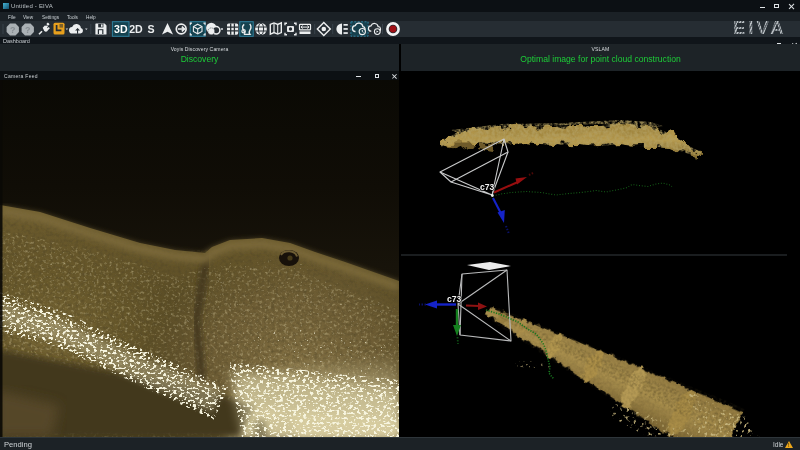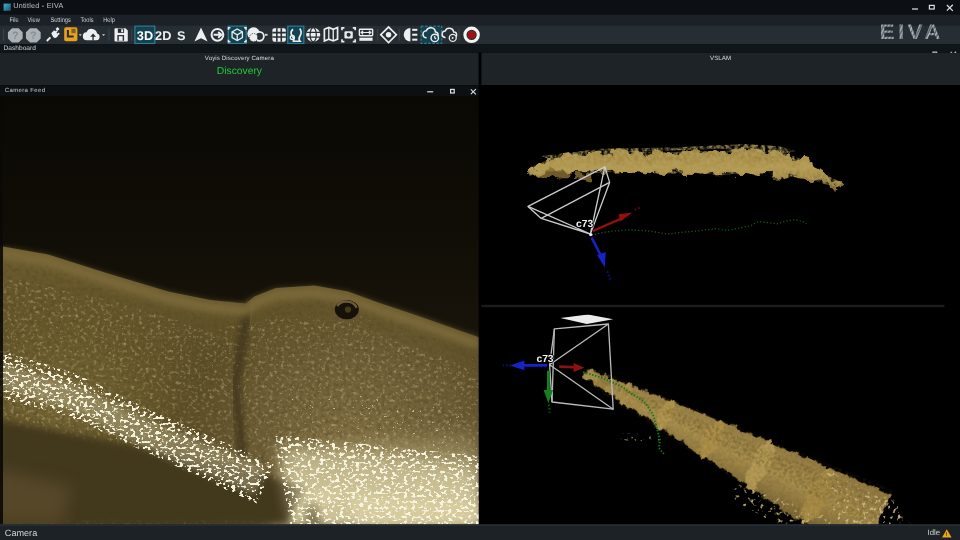--- a/index.html
+++ b/index.html
@@ -167,20 +167,21 @@
     <div class="mini" style="left:762px;top:8px;"></div>
     <div class="maxi" style="left:776.5px;top:5.5px;width:4px;height:4px;"></div>
     <div class="clos" style="left:790.5px;top:5px;transform:scale(.9);"></div>
   </div>
   <div class="abs" id="lhead">
     <div class="h1">Voyis Discovery Camera</div>
     <div class="h2">Discovery</div>
   </div>
   <div class="abs" id="rhead">
     <div class="h1">VSLAM</div>
+    <div class="h2">Optimal image for point cloud construction</div>
   </div>
   <div class="abs" id="cambar">
     <div class="abs" id="cambar-title">Camera Feed</div>
     <div class="mini" style="left:356px;top:5px;width:4.6px;height:1.4px;"></div>
     <div class="maxi" style="left:375px;top:2.5px;width:4px;height:4px;"></div>
     <div class="clos" style="left:391px;top:2px;transform:scale(.85);"></div>
   </div>
   <div class="abs" id="camimg">
   <svg width="399" height="357" viewBox="0 0 399 357">
     <defs>
@@ -378,18 +379,18 @@
     <path d="M52 63 L56 74 L60 63 Z" fill="#15801f"></path>
     <path d="M56.5 75 L57 82" stroke="#0c4a12" stroke-width="1.8" stroke-dasharray="1.5 1.5"></path>
 
     <path d="M85 48 L98 52 L108 56 L117 60 L125 66 L135 72 L139 77 L143 83 L145 89 L147 97 L149 105 L148 111 L151 115 L153 117" stroke="#17771d" stroke-width="1.6" fill="none" stroke-dasharray="1.2 1.4"></path>
     <text x="46" y="40" font-size="8.6" font-weight="bold" fill="#f2f2f2" font-family="Liberation Sans" style="paint-order:stroke;stroke:#000;stroke-width:1.6px;">c73</text>
   </svg>
   </div>
   <div class="abs" id="vsplit"></div>
   <div class="abs" id="vdiv"></div>
   <div class="abs" id="status">
-    <div class="abs" id="pending">Camera</div>
+    <div class="abs" id="pending">Pending</div>
     <div class="abs" id="idle">Idle</div>
     <div class="abs" id="warntri"></div>
     <div class="abs" id="warnex">!</div>
   </div>
 </div>
 
 </body></html>

